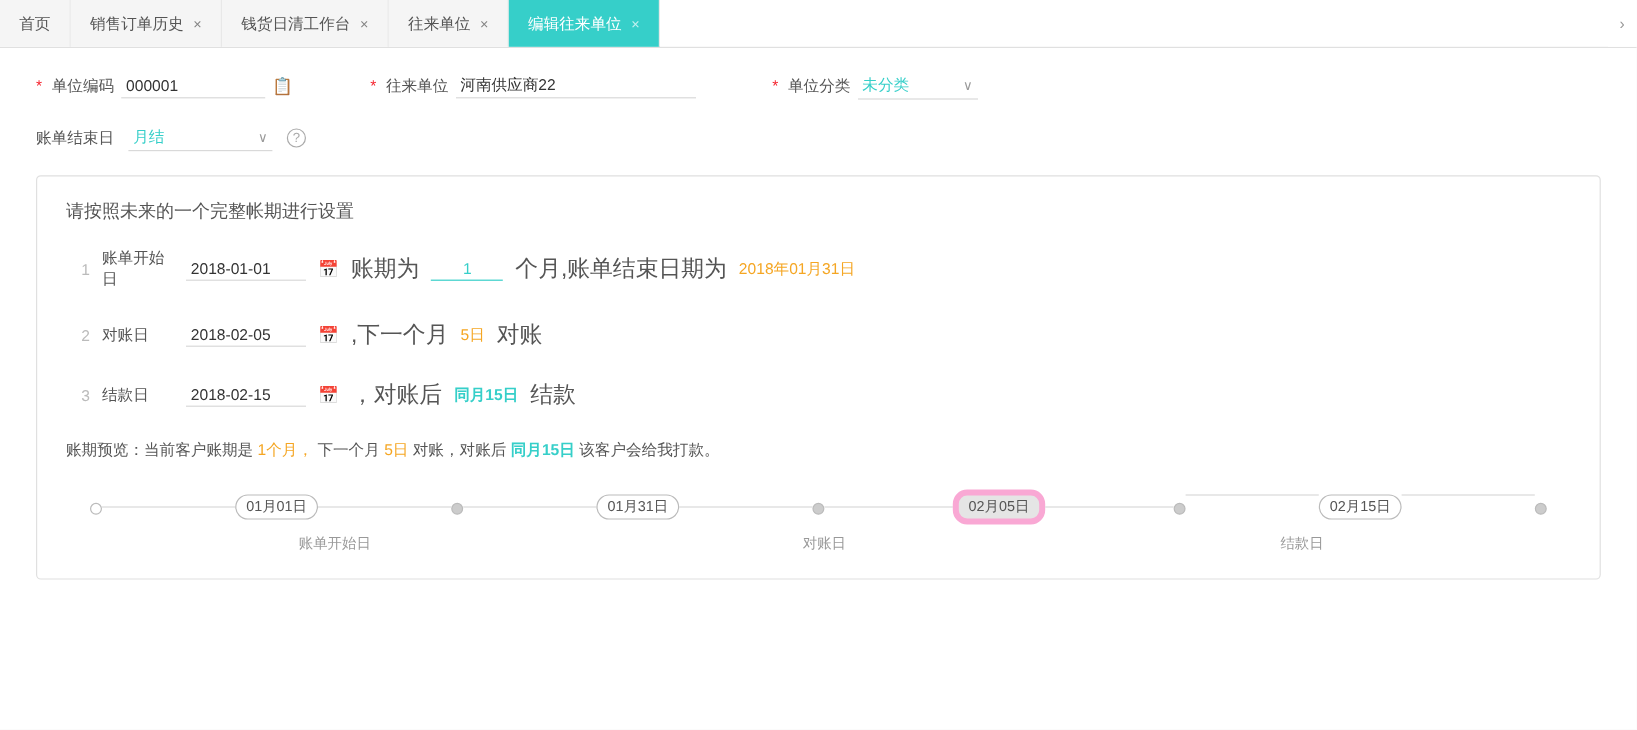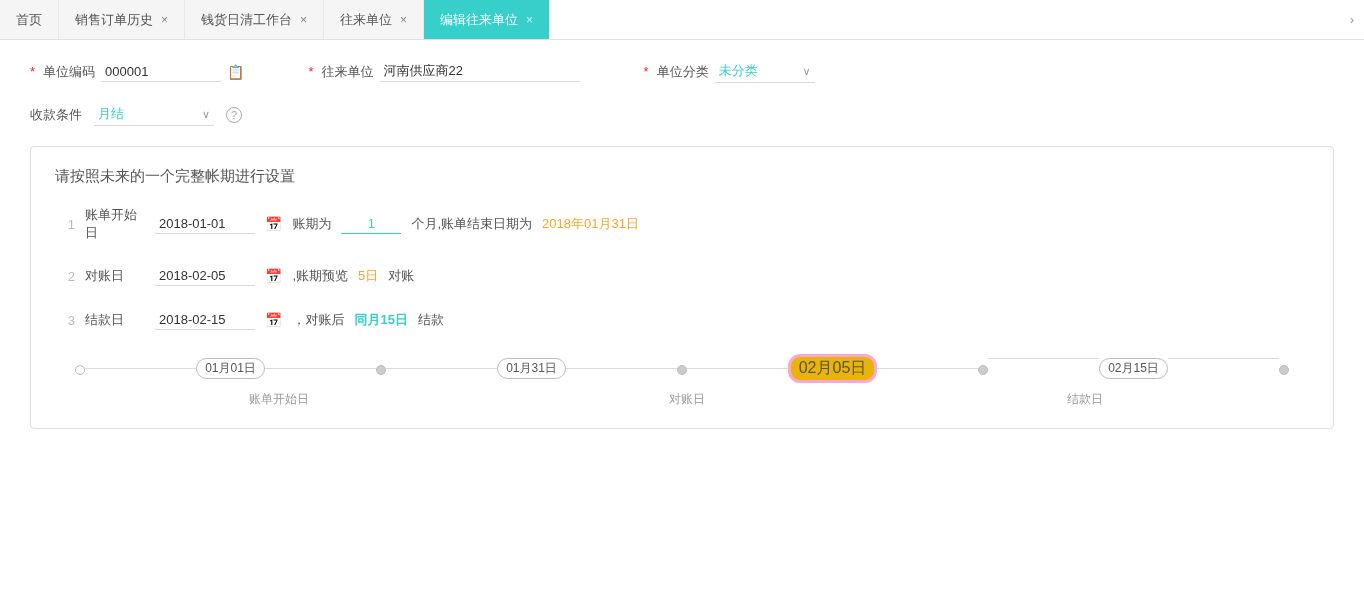--- a/index.html
+++ b/index.html
@@ -197,21 +197,21 @@
       border-bottom: 1px solid #d9d9d9;
       font-size: 13px;
       width: 100px;
       padding: 2px 4px;
       outline: none;
       background: transparent;
       color: #333;
     }
     .row-desc {
       color: #555;
-      font-size: 13px;
+      font-size: 19px;
     }
     .highlight-orange { color: #f5a623; font-weight: 500; }
     .highlight-green { color: #36cfc9; font-weight: 700; }
     .month-input {
       border: none;
       border-bottom: 1px solid #36cfc9;
       font-size: 13px;
       width: 60px;
       text-align: center;
       outline: none;
@@ -277,21 +277,21 @@
       <span class="field-label">单位分类</span>
       <div class="dropdown-field">
         <span class="dropdown-value">未分类</span>
         <span style="flex:1"></span>
         <span class="dropdown-arrow">∨</span>
       </div>
     </div>
   </div>
 
   <div class="form-row">
-    <span class="field-label">收款条件</span>
+    <span class="field-label">账单结束日</span>
     <div class="dropdown-field" style="min-width:120px;">
       <span class="dropdown-value">月结</span>
       <span style="flex:1;width:20px"></span>
       <span class="dropdown-arrow">∨</span>
     </div>
     <div class="help-icon">?</div>
   </div>
 
   <div class="section-box">
     <div class="section-title">请按照未来的一个完整帐期进行设置</div>
@@ -305,35 +305,44 @@
       <input class="month-input" type="text" value="1" style="">
       <span class="row-desc">个月,账单结束日期为</span>
       <span class="highlight-orange">2018年01月31日</span>
     </div>
 
     <div class="config-row">
       <span class="row-num">2</span>
       <span class="row-label">对账日</span>
       <input class="date-input" type="text" value="2018-02-05" style="">
       <span class="calendar-icon">📅</span>
-      <span class="row-desc">,账期预览</span>
+      <span class="row-desc">,下一个月</span>
       <span class="highlight-orange">5日</span>
       <span class="row-desc">对账</span>
     </div>
 
     <div class="config-row">
       <span class="row-num">3</span>
       <span class="row-label">结款日</span>
       <input class="date-input" type="text" value="2018-02-15" style="">
       <span class="calendar-icon">📅</span>
       <span class="row-desc">，对账后</span>
       <span class="highlight-green">同月15日</span>
       <span class="row-desc">结款</span>
     </div>
 
+    <div class="preview-text">
+      <span>账期预览：当前客户账期是</span>
+      <span class="highlight-orange">1个月，</span>
+      <span>下一个月</span>
+      <span class="highlight-orange">5日</span>
+      <span>对账，对账后</span>
+      <span class="highlight-green">同月15日</span>
+      <span>该客户会给我打款。</span>
+    </div>
 
     <div style="position:relative; padding: 0 20px; margin-top: 4px;">
 
       <div style="display:flex; align-items:center; width:100%;">
 
         <div style="display:flex;flex-direction:column;align-items:center;">
           <div style="border:1.5px solid #bbb;border-radius:50%;width:10px;height:10px;background:#fff;"></div>
         </div>
 
         <div style="flex:1;display:flex;flex-direction:column;align-items:center;">
@@ -354,21 +363,21 @@
             <div style="flex:1;height:1px;background:#d9d9d9;"></div>
           </div>
         </div>
 
         <div style="display:flex;flex-direction:column;align-items:center;">
           <div style="border:1.5px solid #bbb;border-radius:50%;width:10px;height:10px;background:#ccc;"></div>
         </div>
         <div style="flex:1;display:flex;flex-direction:column;align-items:center;">
           <div style="display:flex;align-items:center;width:100%;margin-bottom:2px;">
             <div style="flex:1;height:1px;background:#d9d9d9;"></div>
-            <div style="border:3px solid #f9a8d4;border-radius:12px;padding:1px 8px;font-size:16px;color:#555;background:#eab308;white-space:nowrap;">02月05日</div>
+            <div style="border:5px solid #f9a8d4;border-radius:12px;padding:1px 8px;font-size:12px;color:#555;background:#e5e5e5;white-space:nowrap;">02月05日</div>
             <div style="flex:1;height:1px;background:#d9d9d9;"></div>
           </div>
         </div>
 
         <div style="display:flex;flex-direction:column;align-items:center;">
           <div style="border:1.5px solid #bbb;border-radius:50%;width:10px;height:10px;background:#ccc;"></div>
         </div>
         <div style="flex:1;display:flex;flex-direction:column;align-items:center;">
           <div style="display:flex;align-items:flex-start;width:100%;margin-bottom:2px;">
             <div style="flex:1;height:1px;background:#d9d9d9;"></div>

